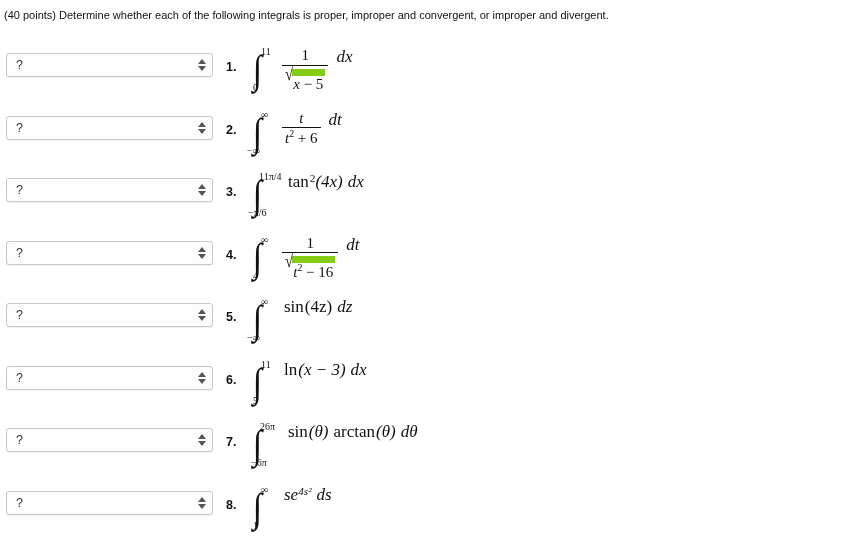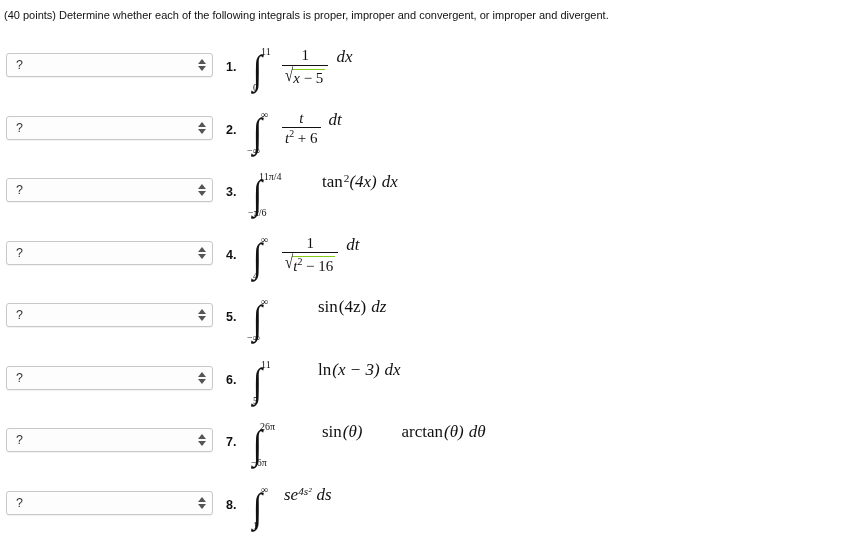--- a/index.html
+++ b/index.html
@@ -164,41 +164,40 @@
     white-space: nowrap;
   }
   .sqrt .rad {
     font-size: 15px;
     line-height: 1;
     transform: scaleY(1.25);
     display: inline-block;
     margin-right: -1px;
   }
   .sqrt .radicand {
-    border-top: 1px solid #84cc16;
+    border-top: 7px solid #84cc16;
     padding: 0 2px 0 1px;
     margin-top: 1px;
   }
   i.v {
     font-style: italic;
   }
   sup.e {
     font-size: 0.66em;
     vertical-align: super;
     font-style: italic;
   }
   sup.en {
     font-size: 0.66em;
     vertical-align: super;
     font-style: normal;
   }
   .fn {
     font-style: normal;
     margin-right: 1px;
-    margin-left: 34px;
   }
   .sp {
     display: inline-block;
     width: 5px;
   }
   .sp-lg {
     display: inline-block;
     width: 9px;
   }
 </style>

